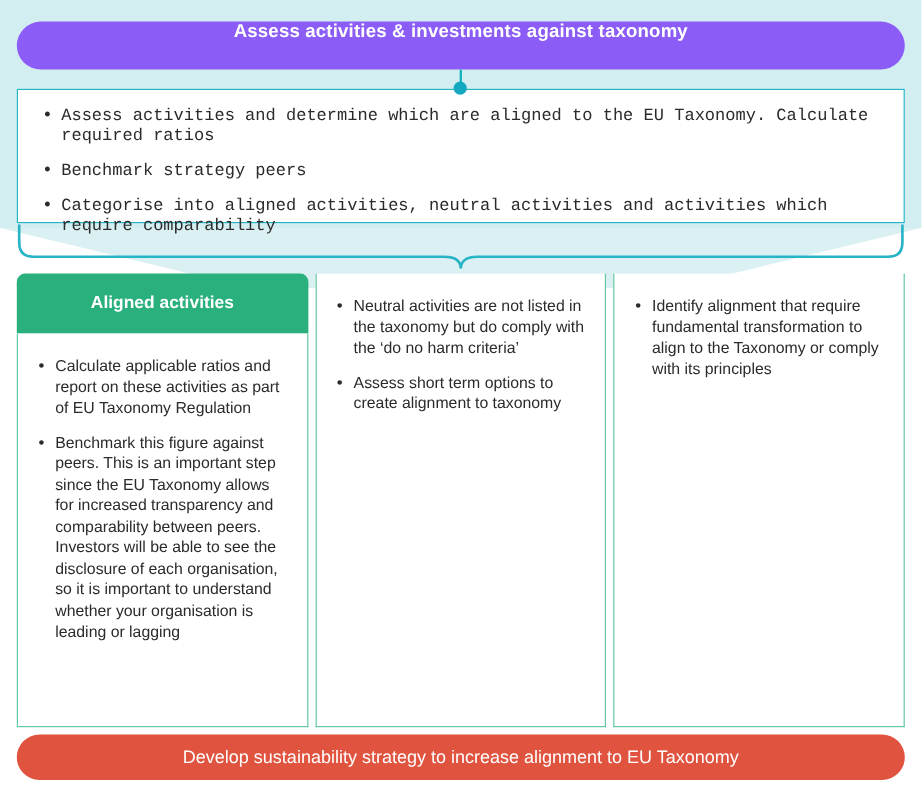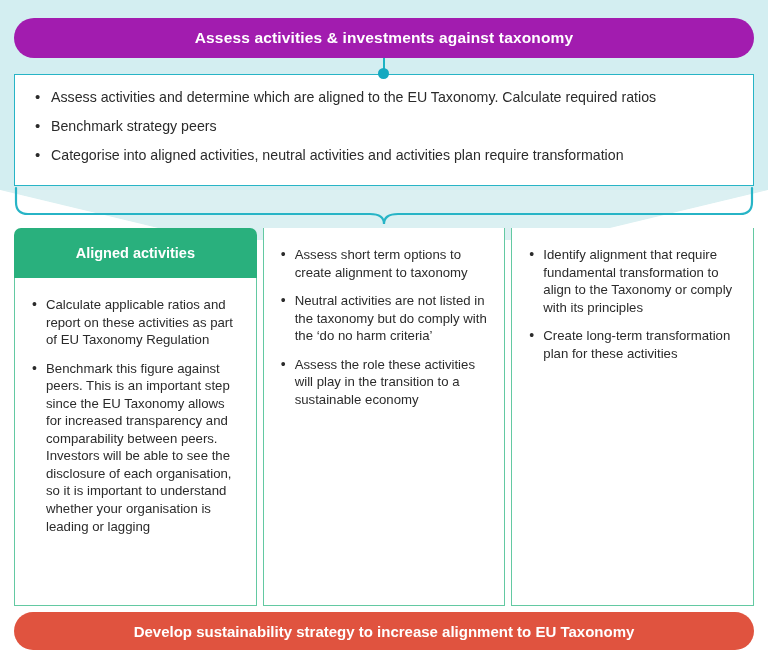--- a/index.html
+++ b/index.html
@@ -33,24 +33,24 @@
   }
   .bg-funnel svg { display: block; }
 
   
   .top-banner {
     position: absolute;
     left: 14px;
     top: 18px;
     width: 740px;
     height: 40px;
-    background: #a21caf;
+    background: #8b5cf6;
     border-radius: 20px;
     display: flex;
-    align-items: center;
+    align-items: flex-start;
     justify-content: center;
     z-index: 3;
   }
   .top-banner-label {
     color: #ffffff;
     font-size: 15.5px;
     font-weight: bold;
     letter-spacing: .15px;
     text-align: center;
     white-space: nowrap;
@@ -86,20 +86,21 @@
     height: 112px;
     box-sizing: border-box;
     background: #ffffff;
     border: 1.5px solid #27b4c6;
     z-index: 3;
   }
   .bullet-box ul {
     list-style: none;
     margin: 0;
     padding: 14px 0 0 18px;
+    font-family: Liberation Mono, monospace;
   }
   .bullet-box li {
     position: relative;
     padding-left: 18px;
     margin-bottom: 12px;
     font-size: 14.2px;
     color: #2b2b2b;
     line-height: 1.2;
   }
   .bullet-box li:before {
@@ -195,21 +196,21 @@
     background: #e0533f;
     border-radius: 19px;
     display: flex;
     align-items: center;
     justify-content: center;
     z-index: 3;
   }
   .bottom-banner-label {
     color: #ffffff;
     font-size: 15px;
-    font-weight: bold;
+    font-weight: normal;
     text-align: center;
     white-space: nowrap;
   }
 </style>
 </head>
 <body>
 
 <div id="stage">
 
   <div class="bg-funnel">
@@ -226,21 +227,21 @@
     <span class="top-banner-label">Assess activities &amp; investments against taxonomy</span>
   </div>
 
   <div class="connector-stem"></div>
   <div class="connector-dot"></div>
 
   <div class="bullet-box">
     <ul>
       <li>Assess activities and determine which are aligned to the EU Taxonomy. Calculate required ratios</li>
       <li>Benchmark strategy peers</li>
-      <li>Categorise into aligned activities, neutral activities and activities plan require transformation</li>
+      <li>Categorise into aligned activities, neutral activities and activities which require comparability</li>
     </ul>
   </div>
 
   <div class="brace">
     <svg width="740" height="38" viewBox="0 0 740 38" xmlns="http://www.w3.org/2000/svg">
       <path d="M 2 2 L 2 16 Q 2 28 14 28 L 356 28 Q 370 28 370 38 Q 370 28 384 28 L 726 28 Q 738 28 738 16 L 738 2" fill="none" stroke="#27b4c6" stroke-width="2.2" stroke-linecap="round"></path>
     </svg>
   </div>
 
   <div class="columns">
@@ -253,32 +254,30 @@
         <ul>
           <li>Calculate applicable ratios and report on these activities as part of EU Taxonomy Regulation</li>
           <li>Benchmark this figure against peers. This is an important step since the EU Taxonomy allows for increased transparency and comparability between peers. Investors will be able to see the disclosure of each organisation, so it is important to understand whether your organisation is leading or lagging</li>
         </ul>
       </div>
     </div>
 
     <div class="column">
       <div class="col-body">
         <ul>
+          <li>Neutral activities are not listed in the taxonomy but do comply with the ‘do no harm criteria’</li>
           <li>Assess short term options to create alignment to taxonomy</li>
-          <li>Neutral activities are not listed in the taxonomy but do comply with the ‘do no harm criteria’</li>
-          <li>Assess the role these activities will play in the transition to a sustainable economy</li>
         </ul>
       </div>
     </div>
 
     <div class="column">
       <div class="col-body">
         <ul>
           <li>Identify alignment that require fundamental transformation to align to the Taxonomy or comply with its principles</li>
-          <li>Create long-term transformation plan for these activities</li>
         </ul>
       </div>
     </div>
 
   </div>
 
   <div class="bottom-banner">
     <span class="bottom-banner-label">Develop sustainability strategy to increase alignment to EU Taxonomy</span>
   </div>
 

